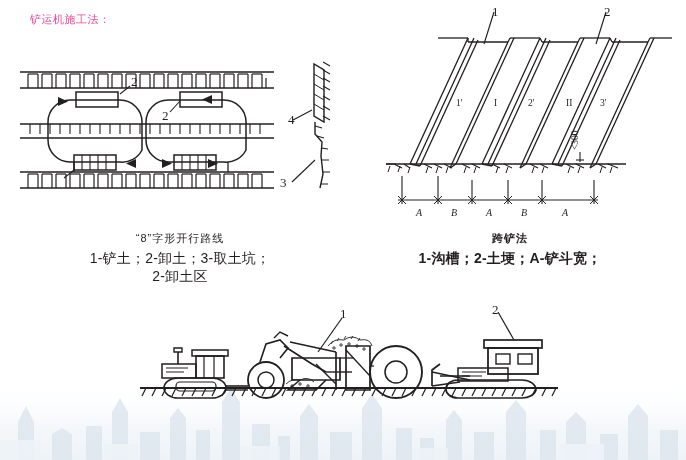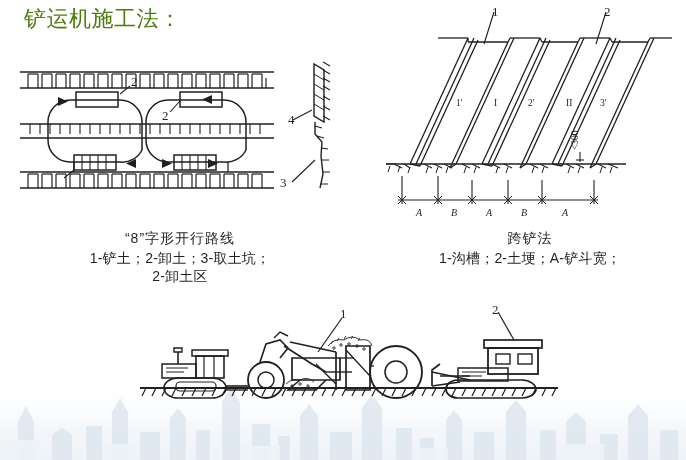--- a/index.html
+++ b/index.html
@@ -42,50 +42,50 @@
                 #ffffff 0%,
                 #fdfeff 26%,
                 #f4f7fa 62%,
                 #eef3f8 100%);
   }
   .skyline svg { position: absolute; left: 0; bottom: 0; }
 
   
   .slide-title {
     position: absolute;
-    left: 24px;
+    left: 30px;
     top: 8px;
-    font-size: 22px;
+    font-size: 11px;
     line-height: 22px;
     letter-spacing: .5px;
-    color: #4d7c0f;
+    color: #ec4899;
     white-space: nowrap;
   }
 
   
   .cap {
     position: absolute;
     text-align: center;
     color: #231f20;
   }
   .cap .cap-title {
-    font-size: 14px;
+    font-size: 11px;
     line-height: 21px;
     letter-spacing: 1px;
     white-space: nowrap;
   }
   .cap .cap-line {
     font-size: 14px;
     line-height: 18px;
     letter-spacing: .2px;
     white-space: nowrap;
   }
 
   #cap-fig8  { left: 30px;  top: 228px; width: 300px; }
-  #cap-trench{ left: 380px; top: 228px; width: 300px; }
+  #cap-trench{ left: 360px; top: 228px; width: 300px; font-weight: bold; }
   #cap-assist{ left: 193px; top: 410px; width: 300px; }
 
   
   .fig { position: absolute; }
   #fig-eight  { left: 12px;  top: 56px;  width: 330px; height: 140px; }
   #fig-trench { left: 380px; top: 4px;   width: 300px; height: 216px; }
   #fig-assist { left: 140px; top: 306px; width: 420px; height: 100px; }
 
   .fig svg { display: block; overflow: visible; }
 

